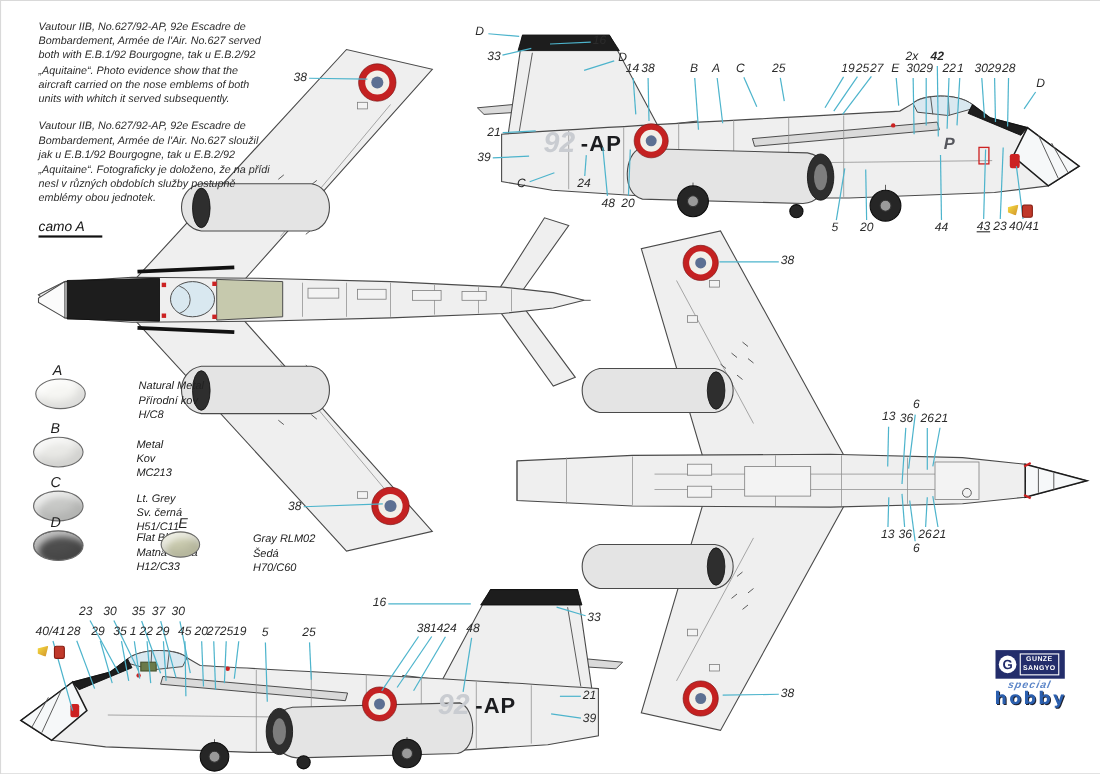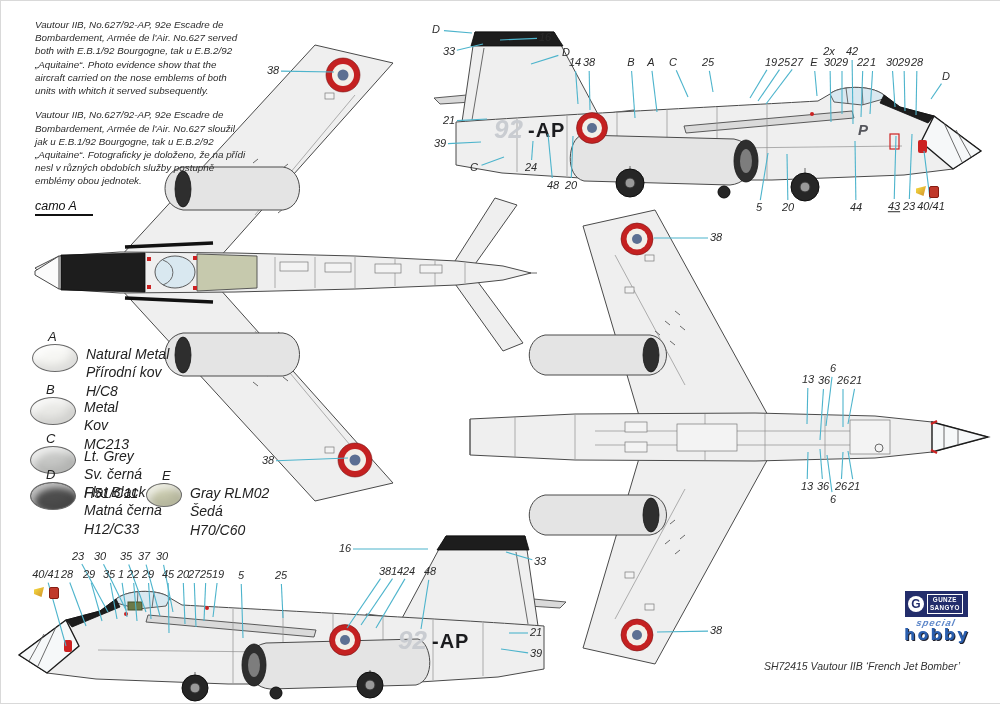--- a/index.html
+++ b/index.html
@@ -9,21 +9,21 @@
   .intro{position:absolute;left:35px;top:18px;width:212px;font-style:italic;
          font-size:9.8px;line-height:1.35;color:#2c2c2c;z-index:8;}
   .intro p{margin:0 0 11px 0;}
   .camo{position:absolute;left:35px;top:199px;font-style:italic;font-size:12.5px;color:#111;
         border-bottom:2.5px solid #111;padding:0 16px 1px 0;z-index:8;}
   
   .leg-item{position:absolute;display:flex;align-items:flex-start;gap:8px;z-index:8;}
   .leg-letter{position:absolute;top:-15px;left:16px;font-style:italic;font-size:13px;color:#222;}
   .leg-swatch{width:44px;height:26px;border-radius:50%;border:1.5px solid #6a6a6a;flex:0 0 auto;
               box-shadow:inset -5px -6px 8px rgba(0,0,0,.10), inset 4px 5px 6px rgba(255,255,255,.65);}
-  .leg-text{font-style:italic;font-size:14px;line-height:1.32;color:#222;padding-top:1px;}
+  .leg-text{font-style:italic;font-size:10px;line-height:1.32;color:#222;padding-top:1px;margin-left:40px;}
   .leg-a{left:32px;top:344px}.leg-b{left:30px;top:397px}.leg-c{left:30px;top:446px}
   .leg-d{left:30px;top:482px}.leg-e{left:146px;top:483px}
   .leg-e .leg-swatch{width:34px;height:22px}
   
   .view{position:absolute;z-index:2;text-align:right;}
   svg .p-lite{fill:#efefef;stroke:#4a4a4a;stroke-width:1;}
   svg .p-mid{fill:#dadada;stroke:#4a4a4a;stroke-width:.9;}
   svg .p-mid2{fill:#e4e4e4;stroke:#4a4a4a;stroke-width:1;}
   svg .p-dark{fill:#2e2e2e;stroke:#161616;stroke-width:.8;}
   svg .p-black{fill:var(--flat_black);stroke:#0d0d0d;stroke-width:.8;}
@@ -422,21 +422,21 @@
       <span class="callout" style="left: 651px; top: 63px;">A</span>
       <span class="callout" style="left: 673px; top: 63px;">C</span>
       <span class="callout" style="left: 708px; top: 63px;">25</span>
       <span class="callout" style="left: 771px; top: 63px;">19</span>
       <span class="callout" style="left: 784px; top: 63px;">25</span>
       <span class="callout" style="left: 797px; top: 63px;">27</span>
       <span class="callout" style="left: 814px; top: 63px;">E</span>
       <span class="callout" style="left: 829px; top: 52px; font-style: italic;">2x</span>
       <span class="callout" style="left: 830px; top: 63px;">30</span>
       <span class="callout" style="left: 842px; top: 63px;">29</span>
-      <span class="callout" style="left: 852px; top: 52px;">42</span>
+      <span class="callout" style="left: 852px; top: 52px; font-weight: bold;">42</span>
       <span class="callout" style="left: 863px; top: 63px;">22</span>
       <span class="callout" style="left: 873px; top: 63px;">1</span>
       <span class="callout" style="left: 892px; top: 63px;">30</span>
       <span class="callout" style="left: 904px; top: 63px;">29</span>
       <span class="callout" style="left: 917px; top: 63px;">28</span>
       <span class="callout" style="left: 946px; top: 77px;">D</span>
       <span class="callout" style="left: 449px; top: 121px;">21</span>
       <span class="callout" style="left: 440px; top: 144px;">39</span>
       <span class="callout" style="left: 474px; top: 168px;">C</span>
       <span class="callout" style="left: 531px; top: 168px;">24</span>
@@ -500,15 +500,14 @@
     <span class="gz-ico">G</span>
     <span class="gz-text">
       <span>GUNZE</span><br>
       <span>SANGYO</span>
     </span>
   </div>
   <div class="shobby">
     <span class="sh-special">special</span>
     <span class="sh-hobby">hobby</span>
   </div>
-  <div class="kit-title">SH72415 Vautour IIB ‘French Jet Bomber’</div>
 
 </div>
 
 </body></html>

